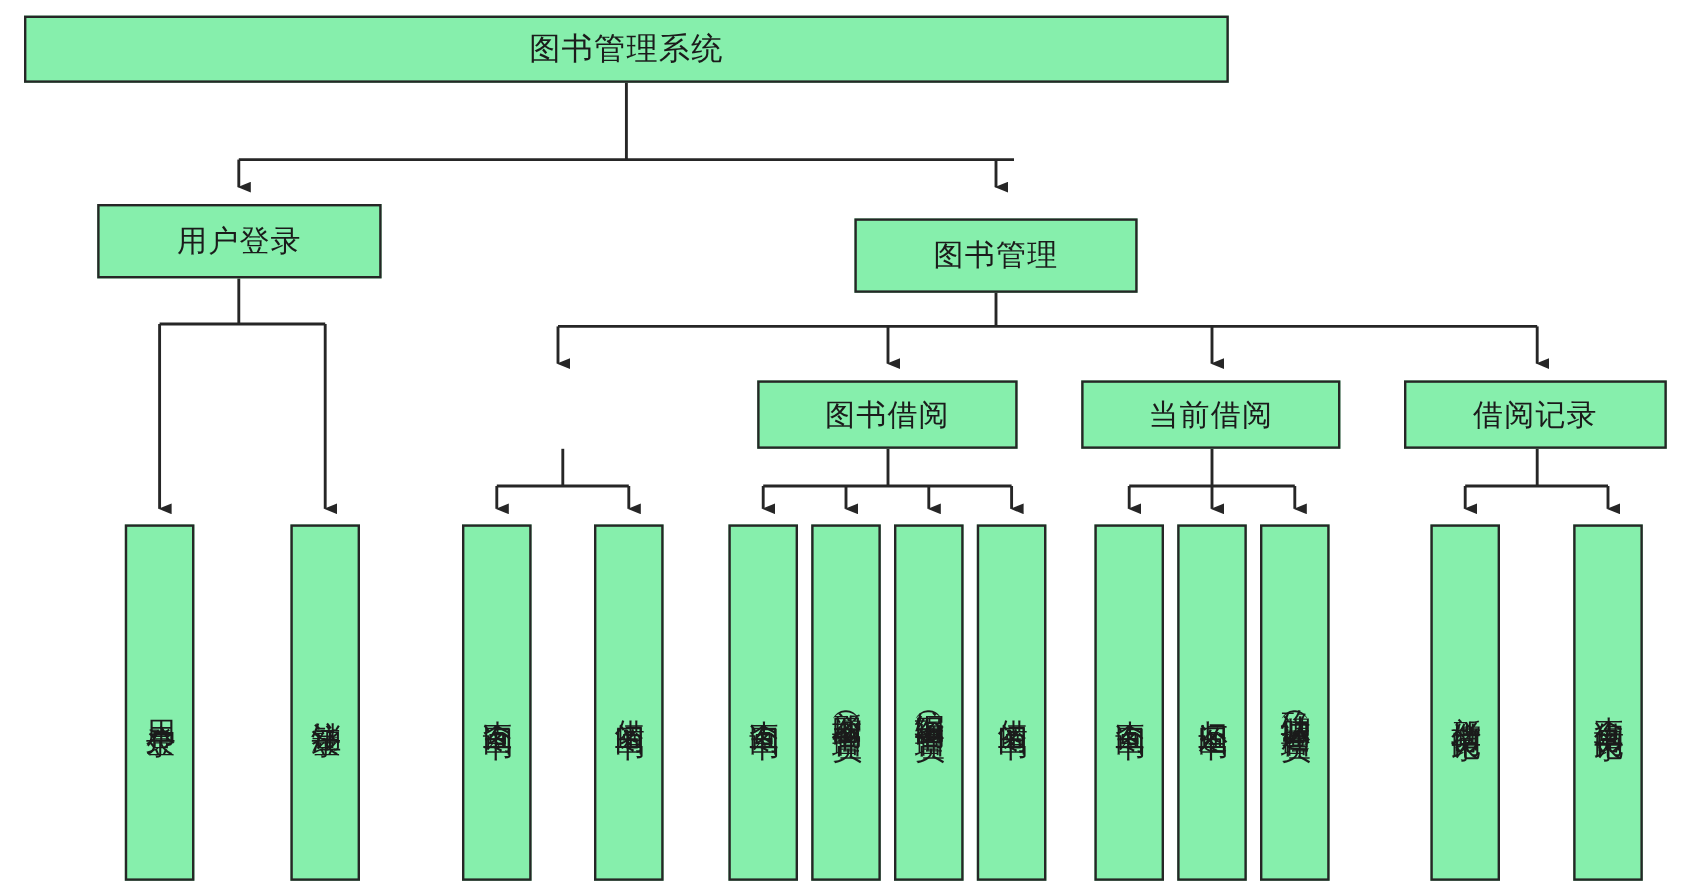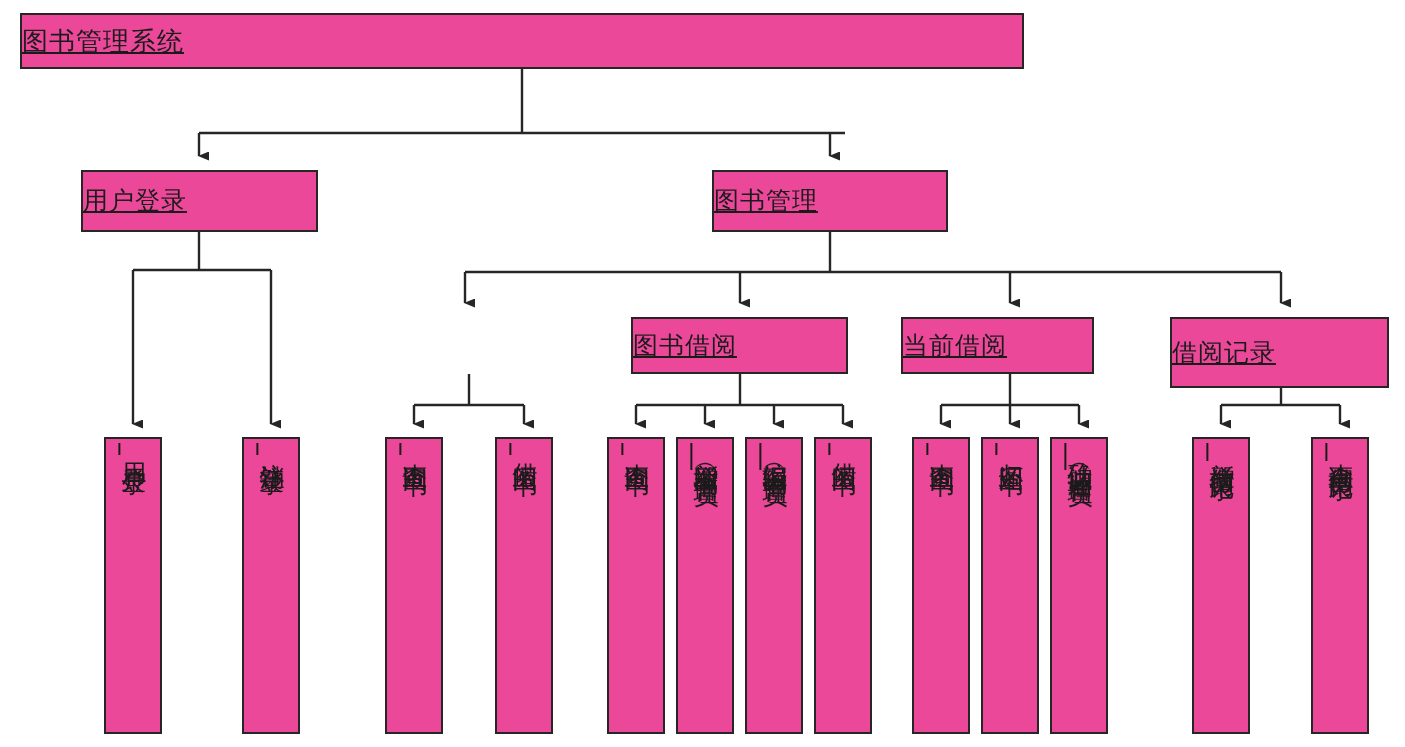--- a/index.html
+++ b/index.html
@@ -22,28 +22,27 @@
     position: absolute;
     left: 0;
     top: 0;
     width: 1405px;
     height: 747px;
     pointer-events: none;
   }
   .node {
     position: absolute;
     box-sizing: border-box;
-    background: #ec4899;
+    background: #86efac;
     border: 2.2px solid #262626;
     display: flex;
     align-items: center;
-    justify-content: flex-start;
+    justify-content: center;
     color: #1b1b1b;
     z-index: 2;
-    text-decoration: underline;
   }
   .node.h {
     font-size: 25px;
     letter-spacing: 1px;
     line-height: 1.1;
     white-space: nowrap;
   }
   .node.root {
     font-size: 26px;
   }
@@ -128,31 +127,31 @@
     </g>
   </svg>
 
   <div class="node h root" style="left:20px; top:13px; width:1004px; height:56px;">
     <span>图书管理系统</span>
   </div>
 
   <div class="node h" style="left:81px; top:170px; width:237px; height:62px;">
     <span>用户登录</span>
   </div>
-  <div class="node h" style="left:712px; top:170px; width:236px; height:62px;">
+  <div class="node h" style="left:712px; top:182px; width:236px; height:62px;">
     <span>图书管理</span>
   </div>
 
   <div class="node h" style="left:631px; top:317px; width:217px; height:57px;">
     <span>图书借阅</span>
   </div>
-  <div class="node h" style="left:901px; top:317px; width:193px; height:57px;">
+  <div class="node h" style="left:901px; top:317px; width:216px; height:57px;">
     <span>当前借阅</span>
   </div>
-  <div class="node h" style="left:1170px; top:317px; width:219px; height:71px;">
+  <div class="node h" style="left:1170px; top:317px; width:219px; height:57px;">
     <span>借阅记录</span>
   </div>
 
   <div class="node v" style="left:104px; top:437px; width:58px; height:297px;">
     <span class="vlabel">用户登录</span>
   </div>
   <div class="node v" style="left:242px; top:437px; width:58px; height:297px;">
     <span class="vlabel">注销登录</span>
   </div>
 

